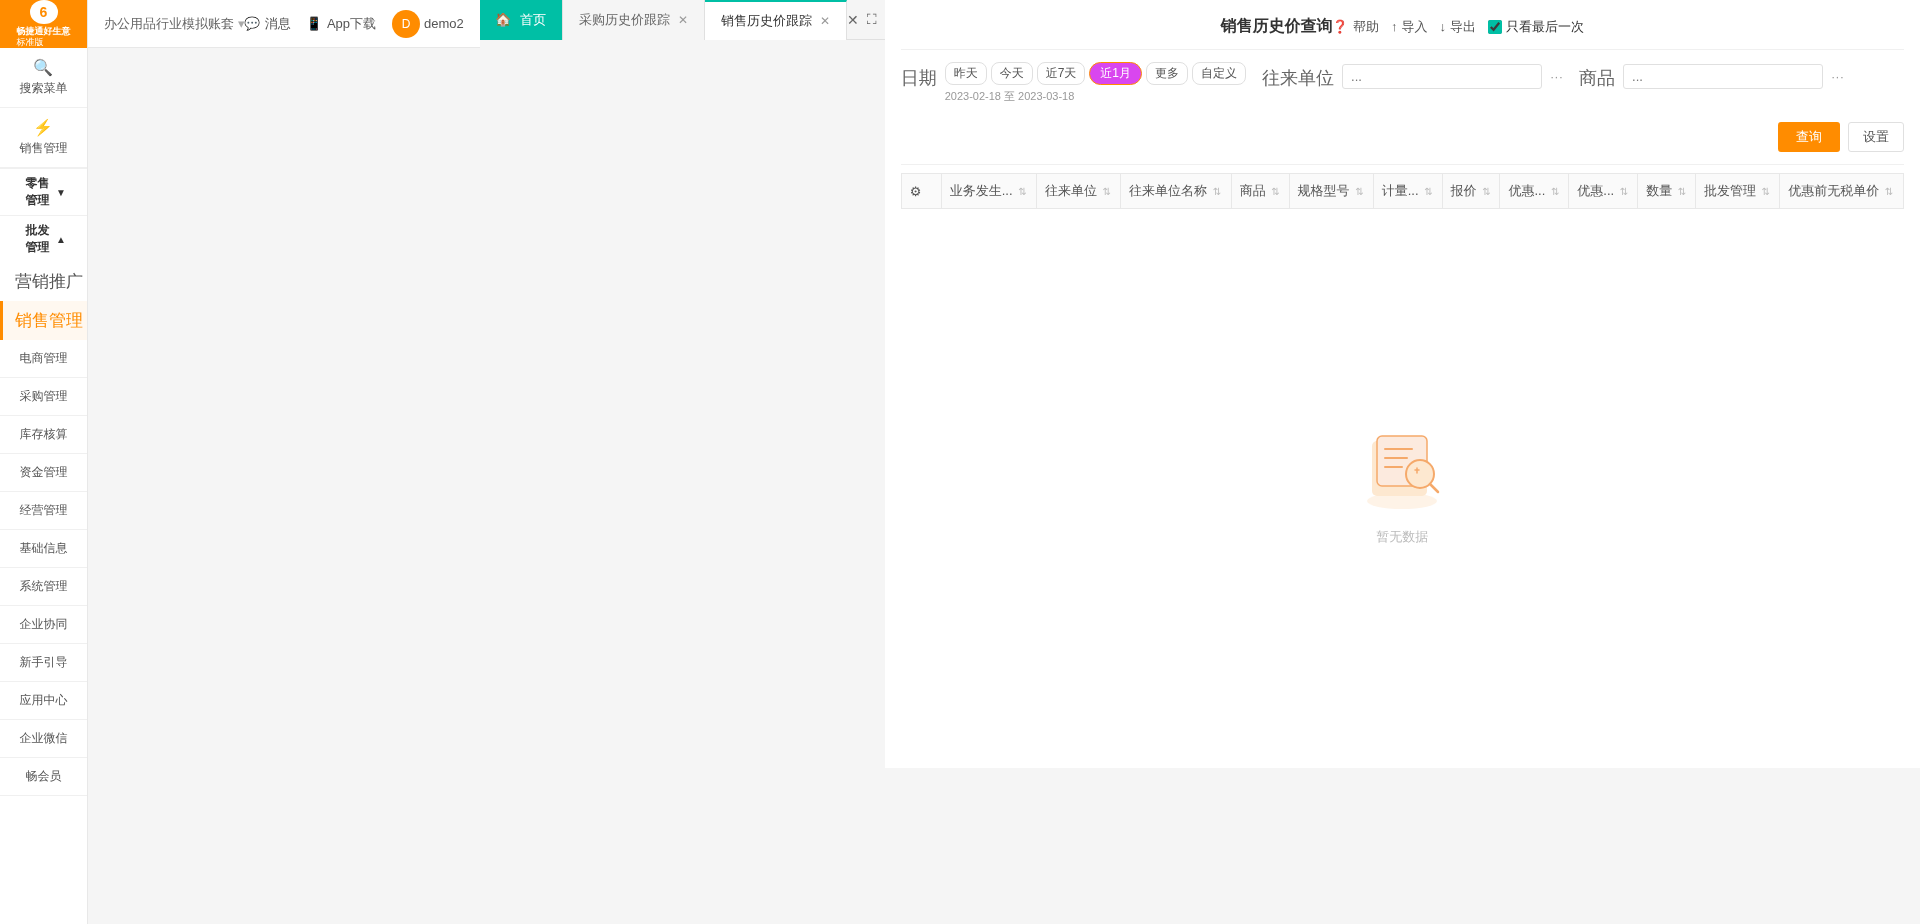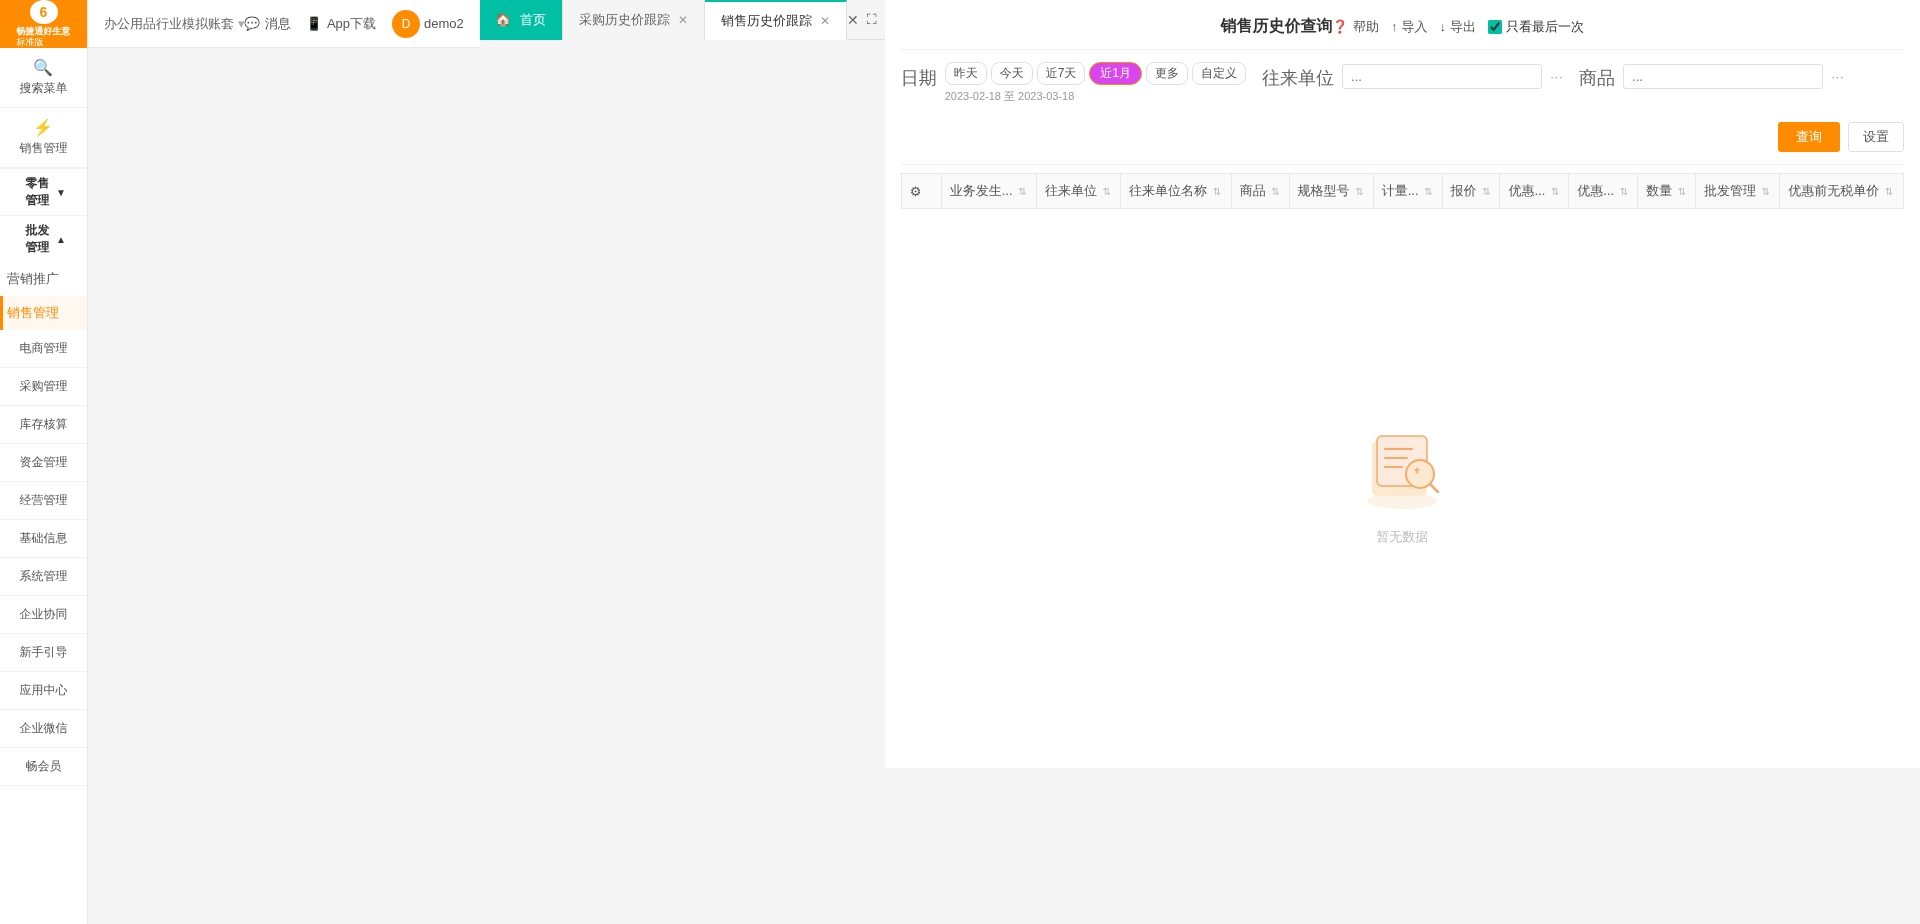--- a/index.html
+++ b/index.html
@@ -50,23 +50,23 @@
       color: #555;
       border-bottom: 1px solid #f0f0f0;
       display: flex;
       flex-direction: column;
       align-items: center;
       gap: 3px;
     }
     .sidebar-menu-item .menu-icon { font-size: 16px; }
     .sidebar-sub-item {
       padding: 8px 4px;
-      text-align: left;
-      cursor: pointer;
-      font-size: 13px;
+      text-align: right;
+      cursor: pointer;
+      font-size: 17px;
       color: #555;
       border-left: 3px solid transparent;
     }
     .sidebar-sub-item.active { color: #ff8c00; border-left: 3px solid #ff8c00; background: #fff8f0; }
 
     
     .main {
       flex: 1;
       display: flex;
       height: 768px;

